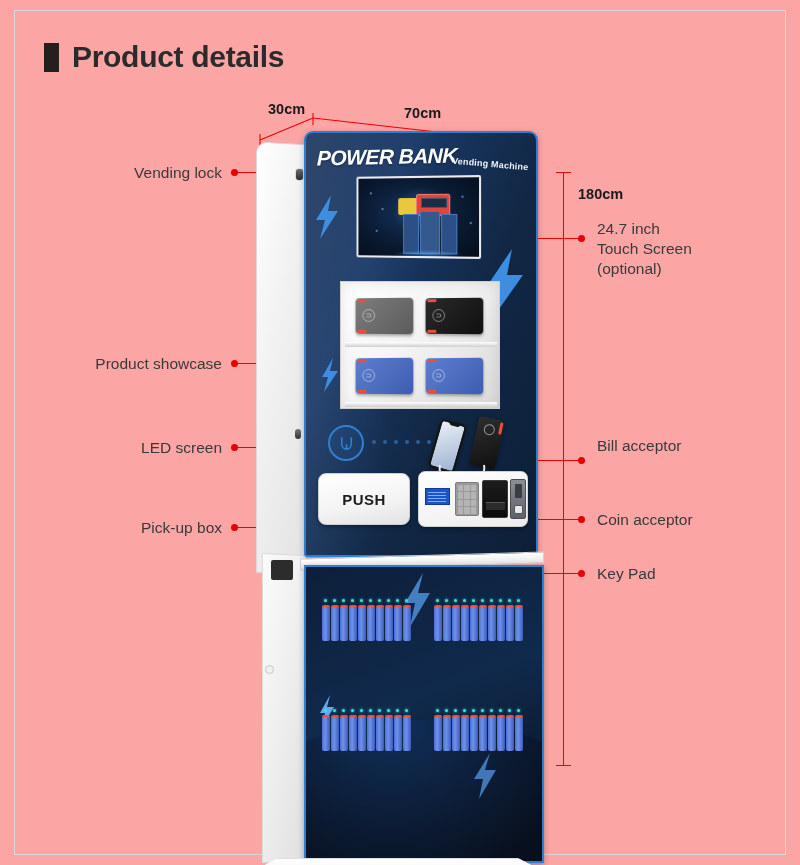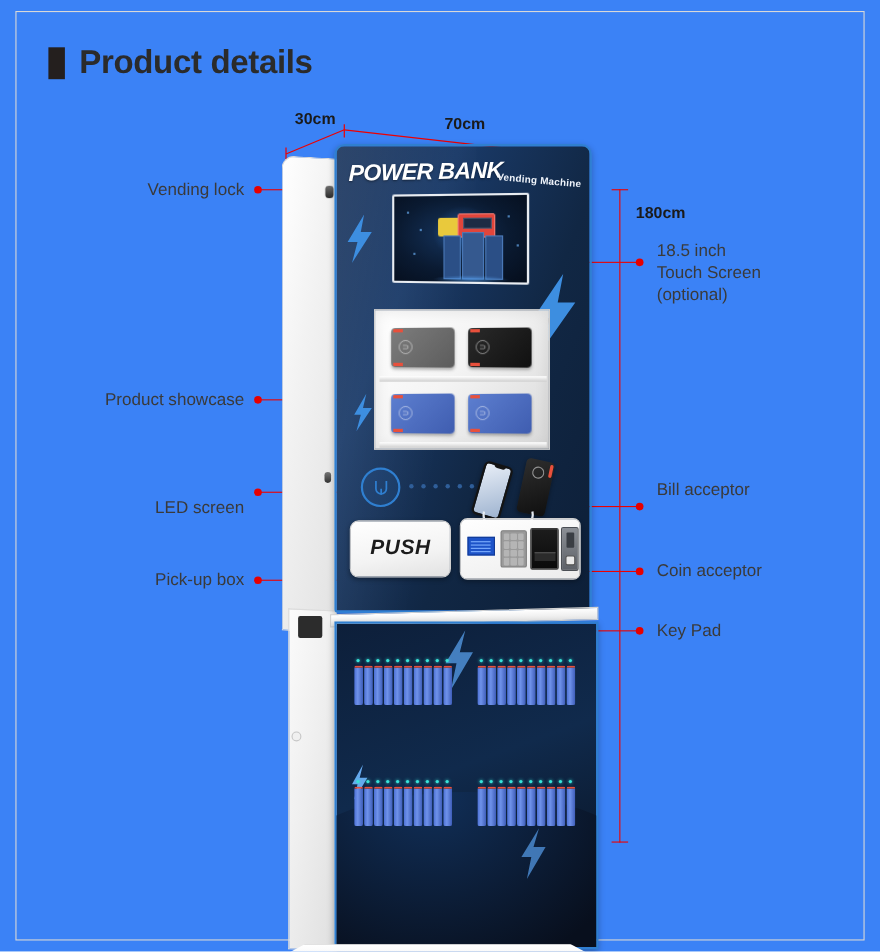--- a/index.html
+++ b/index.html
@@ -5,21 +5,21 @@
   * { box-sizing: border-box; margin: 0; padding: 0; }
   html, body {
     width: 800px; height: 865px;
     background: #ffffff;
     font-family: "Liberation Sans", sans-serif;
     overflow: hidden;
   }
   #page {
     position: relative;
     width: 800px; height: 865px;
-    background: #3b82f6;
+    background: #fca5a5;
   }
   .page-border {
     position: absolute;
     left: 14px; top: 10px;
     width: 772px; height: 845px;
     border: 1px solid #d8d8d8;
   }
 
   
   .heading { position: absolute; left: 44px; top: 40px; display: flex; align-items: center; }
@@ -184,21 +184,21 @@
 
   
   .push-door {
     position: absolute; left: 12px; top: 340px; width: 92px; height: 52px;
     border-radius: 8px;
     background: linear-gradient(170deg,#ffffff 0%,#f3f3f3 60%,#e2e2e2 100%);
     border: 1px solid #cfcfcf;
     display: flex; align-items: center; justify-content: center;
     box-shadow: 0 2px 4px rgba(0,0,0,.3);
   }
-  .push-text { font-size: 19px; font-weight: bold; color: #1c1c1c; letter-spacing: .5px; font-style: italic; }
+  .push-text { font-size: 15px; font-weight: bold; color: #1c1c1c; letter-spacing: .5px; }
 
   
   .pay-panel {
     position: absolute; left: 112px; top: 338px; width: 110px; height: 56px;
     border-radius: 7px;
     background: linear-gradient(165deg,#ffffff,#ececec);
     border: 1px solid #d0d0d0;
     box-shadow: 0 2px 4px rgba(0,0,0,.28);
   }
   .lcd {
@@ -318,31 +318,31 @@
   <div class="hline" style="left:556px; top:765px; width:15px;"></div>
 
   <div class="lbl lbl-left" style="left:0px; top:163px; width:222px;">Vending lock</div>
   <div class="dot" style="left:231px; top:169px;"></div>
   <div class="hline" style="left:236px; top:172px; width:62px;"></div>
 
   <div class="lbl lbl-left" style="left:0px; top:354px; width:222px;">Product showcase</div>
   <div class="dot" style="left:231px; top:360px;"></div>
   <div class="hline" style="left:236px; top:363px; width:134px;"></div>
 
-  <div class="lbl lbl-left" style="left:0px; top:452px; width:222px;padding-left:23px;">LED screen</div>
+  <div class="lbl lbl-left" style="left:0px; top:438px; width:222px;padding-left:23px;">LED screen</div>
   <div class="dot" style="left:231px; top:444px;"></div>
   <div class="hline" style="left:236px; top:447px; width:120px;"></div>
 
   <div class="lbl lbl-left" style="left:0px; top:518px; width:222px;">Pick-up box</div>
   <div class="dot" style="left:231px; top:524px;"></div>
   <div class="hline" style="left:236px; top:527px; width:128px;"></div>
 
   <div class="hline" style="left:497px; top:238px; width:84px;"></div>
   <div class="dot" style="left:578px; top:235px;"></div>
-  <div class="lbl" style="left:597px; top:219px; width:180px;">18.5 inch
+  <div class="lbl" style="left:597px; top:219px; width:180px;">24.7 inch
 Touch Screen
 (optional)</div>
 
   <div class="hline" style="left:476px; top:460px; width:105px;"></div>
   <div class="vline" style="left:476px; top:455px; height:18px;"></div>
   <div class="dot" style="left:578px; top:457px;"></div>
   <div class="lbl" style="left:597px; top:436px; width:180px;">Bill acceptor</div>
 
   <div class="hline" style="left:520px; top:519px; width:61px;"></div>
   <div class="dot" style="left:578px; top:516px;"></div>

